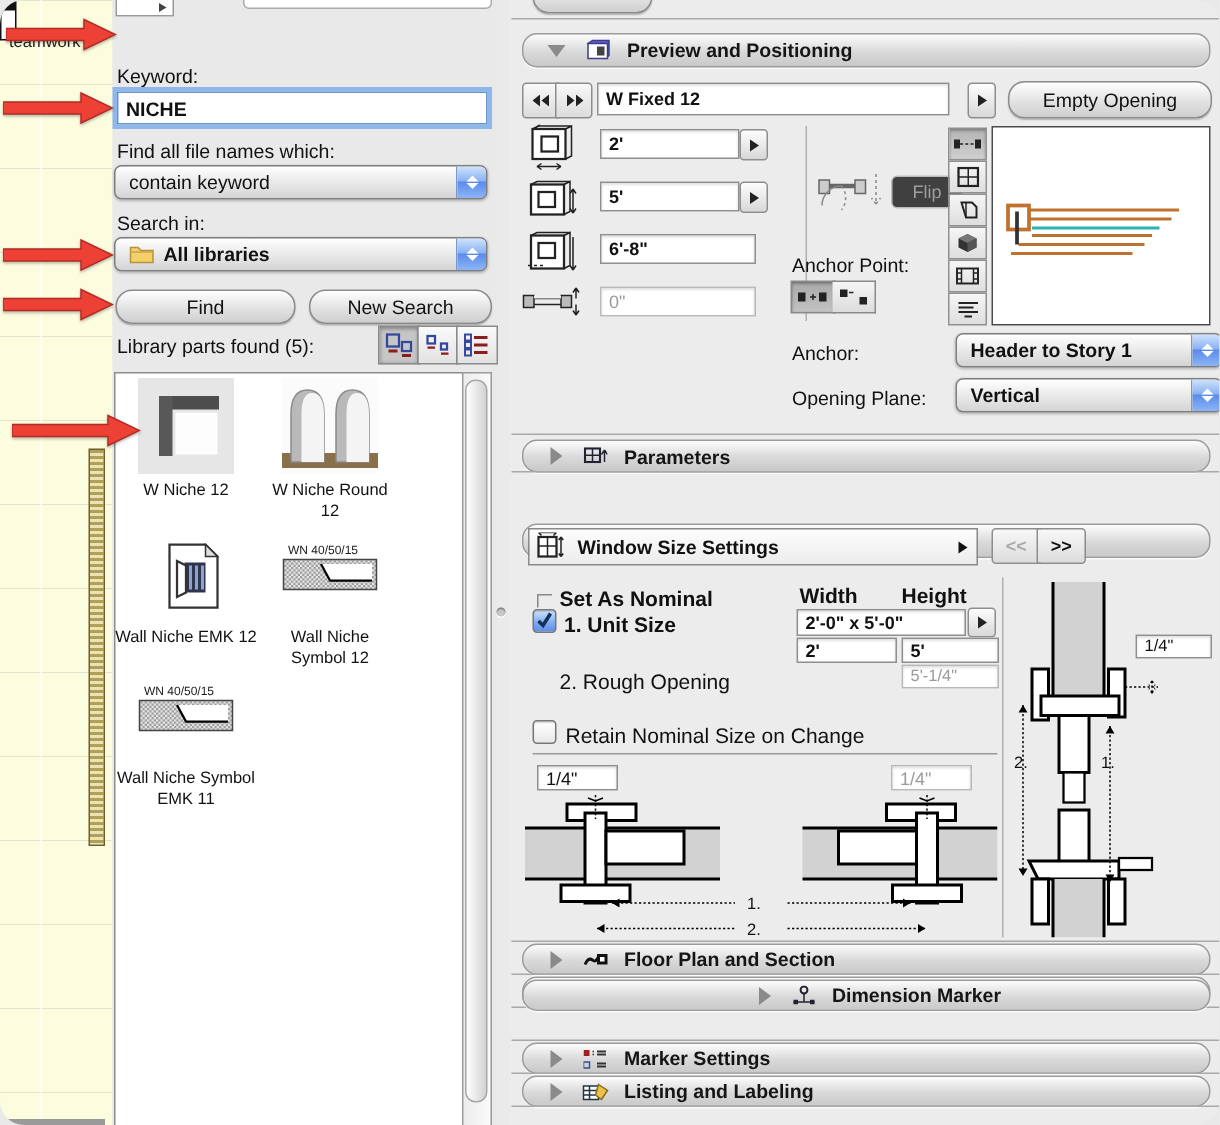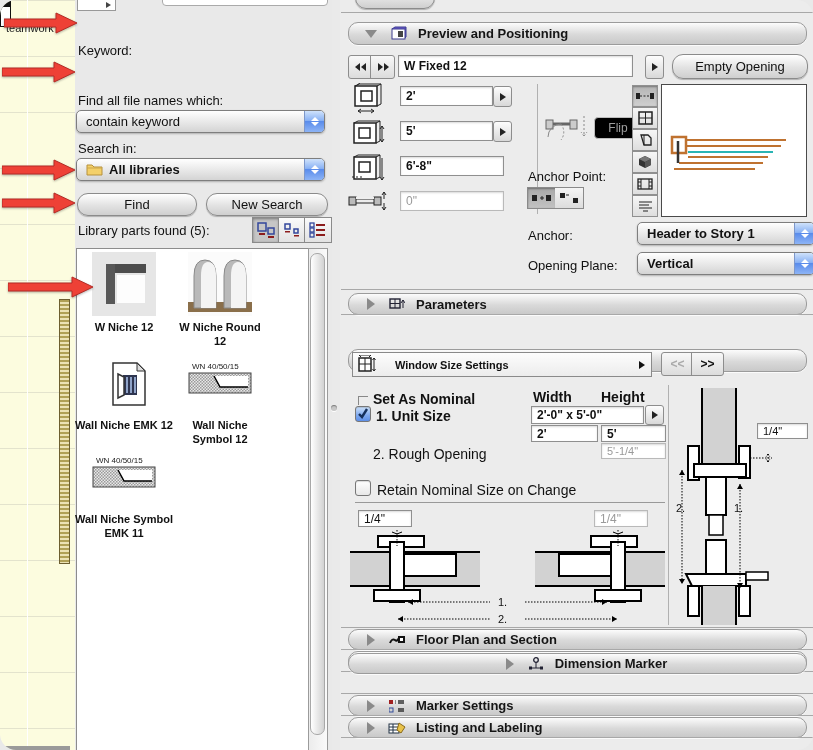--- a/index.html
+++ b/index.html
@@ -39,21 +39,21 @@
   .flyout::after{content:"";width:0;height:0;border-top:4px solid transparent;
        border-bottom:4px solid transparent;border-left:6px solid #222;}
   .sqbtn{position:absolute;border:1px solid #8d8d8d;background:linear-gradient(#f8f8f8,#dcdcdc);
        display:flex;align-items:center;justify-content:center;font-size:12px;font-weight:bold;}
   .checkbox{position:absolute;width:14px;height:14px;border:1px solid #777;border-radius:3px;
        background:linear-gradient(#fff,#e8e8e8);box-shadow:inset 0 1px 1px rgba(0,0,0,.15);}
   .checkbox.checked{background:linear-gradient(#cfe3fb,#7fa9ef 60%,#5d8fe8);}
   .label12{position:absolute;font-size:14px;color:#111;white-space:nowrap;}
   .label13{position:absolute;font-size:13px;color:#111;white-space:nowrap;}
   .bold{font-weight:bold;}
-  .lib-label{position:absolute;font-size:11px;line-height:14px;text-align:center;color:#111;font-weight:bold;}
+  .lib-label{position:absolute;font-size:11px;line-height:14px;text-align:center;color:#111;}
   .modebtn{position:absolute;left:632px;width:24px;height:20px;border:1px solid #909090;
        background:linear-gradient(#f6f6f6,#dedede);display:flex;align-items:center;justify-content:center;}
   .modebtn.sel{background:linear-gradient(#b5b5b5,#cfcfcf);box-shadow:inset 0 1px 2px rgba(0,0,0,.35);}
   .viewbtn{position:absolute;width:26px;height:24px;border:1px solid #8a8a8a;
        background:linear-gradient(#fafafa,#e2e2e2);display:flex;align-items:center;justify-content:center;}
   .viewbtn.sel{background:#c6c6c6;box-shadow:inset 0 1px 3px rgba(0,0,0,.4);}
   .arrow-red{position:absolute;filter:drop-shadow(0 1px 1px rgba(0,0,0,.3));}
 </style>
 </head>
 <body>
@@ -72,20 +72,24 @@
 
   <div class="abs" style="left:75px;top:0;width:257px;height:750px;background:#e9e9e9;"></div>
 
   <div class="abs" style="left:77px;top:-8px;width:37px;height:17px;background:#fff;border:1px solid #999;"></div>
   <div class="abs" style="left:106px;top:2px;width:0;height:0;border-top:3px solid transparent;border-bottom:3px solid transparent;border-left:5px solid #444;"></div>
   <div class="abs" style="left:162px;top:-9px;width:164px;height:13px;background:#fff;border:1px solid #aaa;border-radius:0 0 4px 4px;"></div>
 
 
   <div class="label13" style="left:78px;top:43px;">Keyword:</div>
 
+  <div class="tfield" style="left:78px;top:61px;width:240px;height:20px;font-size:13px;
+              border:1px solid #6a93c8;box-shadow:0 0 0 3px rgba(120,170,235,.8);">
+    <span>NICHE</span>
+  </div>
 
   <div class="label13" style="left:78px;top:93px;">Find all file names which:</div>
 
   <div class="popup" style="left:76px;top:110px;width:238px;">
     <span>contain keyword</span>
     <span class="cap">
         <i class="u"></i>
         <i class="d"></i>
       </span>
   </div>
@@ -331,21 +335,21 @@
     <svg width="46" height="38" viewBox="0 0 46 38">
       <rect x="1" y="12" width="7" height="9" fill="#ccc" stroke="#666"></rect>
         <rect x="25" y="12" width="7" height="9" fill="#ccc" stroke="#666"></rect>
       <path d="M8,16 h17" stroke="#666" stroke-width="3"></path>
       <path d="M16,16 A13,13 0 0 1 16,32" fill="none" stroke="#888" stroke-dasharray="2,2"></path>
       <path d="M16,16 A13,13 0 0 0 3,29" fill="none" stroke="#888"></path>
       <path d="M39,8 v20 m0,0 l-3,-4 m3,4 l3,-4" stroke="#888" stroke-dasharray="2,2" fill="none"></path>
     </svg>
   </div>
   <div class="abs" style="left:594px;top:117px;width:46px;height:20px;border:1px solid #bdbdbd;border-radius:4px;
-              background:#000000;display:flex;align-items:center;justify-content:center;font-size:12px;color:#9e9e9e;">
+              background:#404040;display:flex;align-items:center;justify-content:center;font-size:12px;color:#9e9e9e;">
     <span>Flip</span>
   </div>
 
   <div class="label12" style="left:528px;top:169px;font-size:13px;">Anchor Point:</div>
 
   <div class="abs" style="left:527px;top:187px;width:28px;height:20px;border:1px solid #8a8a8a;background:linear-gradient(#a9a9a9,#c2c2c2);box-shadow:inset 0 1px 2px rgba(0,0,0,.35);display:flex;align-items:center;justify-content:center;">
     <svg width="20" height="10" viewBox="0 0 20 10">
         <rect x="0" y="2" width="5" height="6" fill="#222"></rect>
         <path d="M8,5 h4 M10,3 v4" stroke="#222"></path>
         <rect x="14" y="2" width="5" height="6" fill="#222"></rect>
@@ -463,21 +467,21 @@
   <div class="abs" style="left:352px;top:352px;width:298px;height:23px;background:linear-gradient(#fdfdfd,#ececec);
               border:1px solid #8a8a8a;display:flex;align-items:center;">
     <span class="bicon" style="margin-left:4px;">
       <svg width="20" height="19" viewBox="0 0 20 19">
           <path d="M2,0 h12 m-12,0 l2,2 m10,-2 l-2,2" stroke="#222" fill="none"></path>
           <rect x="2" y="3" width="12" height="13" fill="#fff" stroke="#222" stroke-width="1.5"></rect>
           <path d="M8,3 v13 M2,9 h12" stroke="#222"></path>
           <path d="M17,3 v13 m0,-13 l-1.5,2 m1.5,-2 l1.5,2 m-1.5,11 l-1.5,-2 m1.5,2 l1.5,-2" stroke="#222" fill="none"></path>
         </svg>
     </span>
-    <span class="bold" style="font-size:11px;margin-left:18px;">Window Size Settings</span>
+    <span class="bold" style="font-size:13px;margin-left:8px;">Window Size Settings</span>
     <span class="abs" style="right:6px;width:0;height:0;border-top:4px solid transparent;border-bottom:4px solid transparent;border-left:6px solid #111;"></span>
   </div>
   <div class="sqbtn" style="left:661px;top:352px;width:31px;height:22px;border-radius:3px 0 0 3px;color:#aaa;">
     <span>&lt;&lt;</span>
   </div>
   <div class="sqbtn" style="left:691px;top:352px;width:31px;height:22px;border-radius:0 3px 3px 0;">
     <span>&gt;&gt;</span>
   </div>
 
   <div class="abs" style="left:358px;top:396px;width:9px;height:8px;border-left:1px solid #888;border-top:1px solid #888;"></div>

